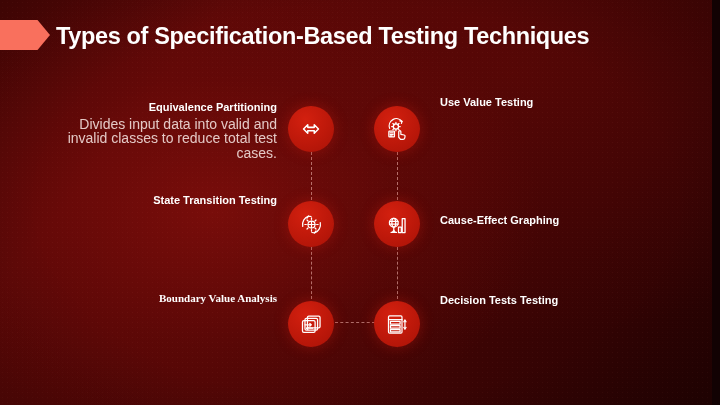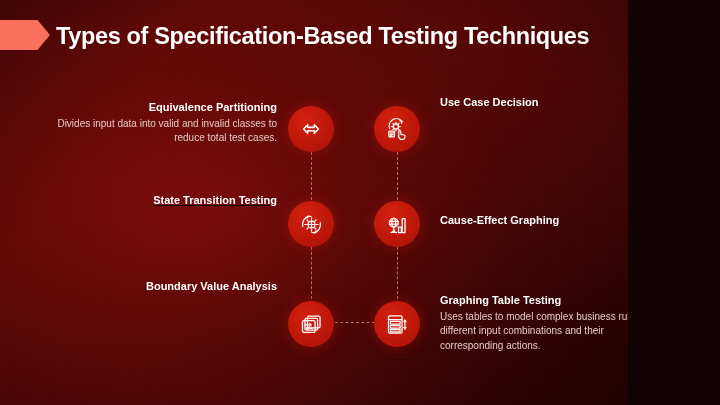--- a/index.html
+++ b/index.html
@@ -6,21 +6,21 @@
     margin: 0;
     padding: 0;
     background: #120203;
   }
   body {
     font-family: "Liberation Sans", sans-serif;
   }
 
   #slide {
     position: relative;
-    width: 628px;
+    width: 712px;
     height: 405px;
     overflow: hidden;
     background:
       radial-gradient(ellipse 420px 300px at 30% 52%, rgba(150,18,14,0.55) 0%, rgba(120,12,10,0.28) 45%, rgba(0,0,0,0) 78%),
       radial-gradient(ellipse 560px 380px at 72% 18%, rgba(108,10,8,0.38) 0%, rgba(0,0,0,0) 70%),
       linear-gradient(128deg, #4a0605 0%, #5b0807 22%, #4d0605 48%, #3a0404 74%, #230202 100%);
   }
   
   #slide::before {
     content: "";
@@ -113,21 +113,21 @@
     z-index: 4;
   }
   .block .b-title {
     font-size: 11px;
     font-weight: bold;
     color: #ffffff;
     line-height: 15px;
     margin-bottom: 2px;
   }
   .block .b-desc {
-    font-size: 10px;
+    font-size: 14px;
     color: #e4c9c6;
     line-height: 14.4px;
   }
   .block.left {
     text-align: right;
     left: 55px;
   }
   .block.right {
     text-align: left;
     left: 440px;
@@ -233,34 +233,33 @@
       </span>
     </div>
 
   </div>
 
   <div class="block left" style="top:100px;">
     <div class="b-title">Equivalence Partitioning</div>
     <div class="b-desc">Divides input data into valid and invalid classes to reduce total test cases.</div>
   </div>
 
-  <div class="block left" style="top:193px;text-decoration:underline;">
+  <div class="block left" style="top:193px;">
     <div class="b-title">State Transition Testing</div>
   </div>
 
-  <div class="block left" style="top:279px;">
+  <div class="block left" style="top:291px;font-family:Liberation Serif, serif;">
     <div class="b-title">Boundary Value Analysis</div>
   </div>
 
   <div class="block right" style="top:95px;">
-    <div class="b-title">Use Case Decision</div>
+    <div class="b-title">Use Value Testing</div>
   </div>
 
   <div class="block right" style="top:193px;margin-top:20px;">
     <div class="b-title">Cause-Effect Graphing</div>
   </div>
 
   <div class="block right" style="top:293px;">
-    <div class="b-title">Graphing Table Testing</div>
-    <div class="b-desc">Uses tables to model complex business rules with different input combinations and their corresponding actions.</div>
+    <div class="b-title">Decision Tests Testing</div>
   </div>
 
 </div>
 
 </body></html>

